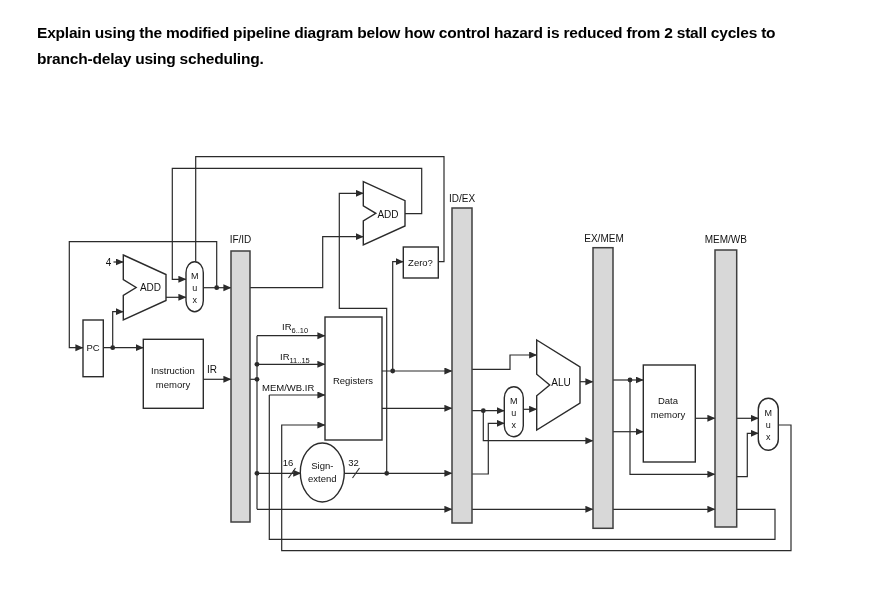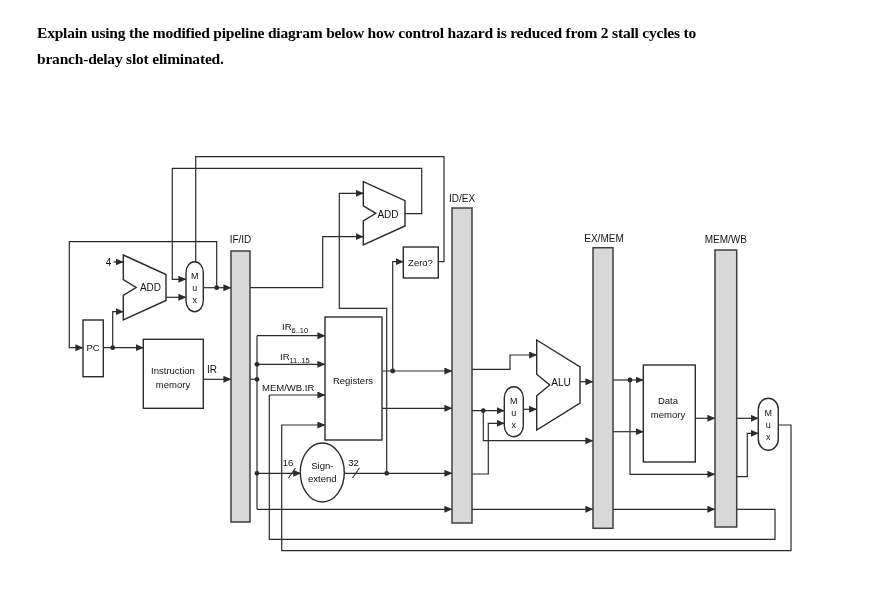--- a/index.html
+++ b/index.html
@@ -1,35 +1,35 @@
 <!DOCTYPE html>
 <html><head>
 <meta charset="utf-8">
 <style>
   html,body{margin:0;padding:0;background:#ffffff;}
   #page{position:relative;width:889px;height:601px;background:#fff;overflow:hidden;
         font-family:"Liberation Sans",sans-serif;}
   #question{position:absolute;left:37px;top:20px;width:825px;
             font-weight:bold;font-size:15.5px;line-height:26px;color:#000;
             letter-spacing:-0.2px;}
-  #question span{display:block;font-family:Liberation Serif, serif;}
+  #question span{display:block;}
   svg{position:absolute;left:0;top:0;}
   svg text{font-family:"Liberation Sans",sans-serif;fill:#111;}
   .lbl{font-size:10px;}
   .boxlbl{font-size:9.5px;}
   .muxlbl{font-size:9px;}
   .sub{font-size:7.5px;}
 </style>
 </head>
 <body>
 
 <div id="page">
   <div id="question">
     <span>Explain using the modified pipeline diagram below how control hazard is reduced from 2 stall cycles to</span>
-    <span>branch-delay slot eliminated.</span>
+    <span>branch-delay using scheduling.</span>
   </div>
   <svg id="diagram" width="889" height="601" viewBox="0 0 889 601">
       <defs>
         <marker id="arw" markerUnits="userSpaceOnUse" markerWidth="9" markerHeight="8" refX="7.6" refY="3.5" orient="auto">
           <path d="M0,0 L8,3.5 L0,7 Z" fill="#2b2b2b"></path>
         </marker>
       </defs>
       <polyline points="216.7,287.7 216.7,241.7 69.3,241.7 69.3,347.7 83,347.7" fill="none" stroke="#2b2b2b" stroke-width="1.2" stroke-linejoin="miter" marker-end="url(#arw)"></polyline>
       <polyline points="203.3,287.7 231,287.7" fill="none" stroke="#2b2b2b" stroke-width="1.2" stroke-linejoin="miter" marker-end="url(#arw)"></polyline>
       <polyline points="103.3,347.7 143.3,347.7" fill="none" stroke="#2b2b2b" stroke-width="1.2" stroke-linejoin="miter" marker-end="url(#arw)"></polyline>

